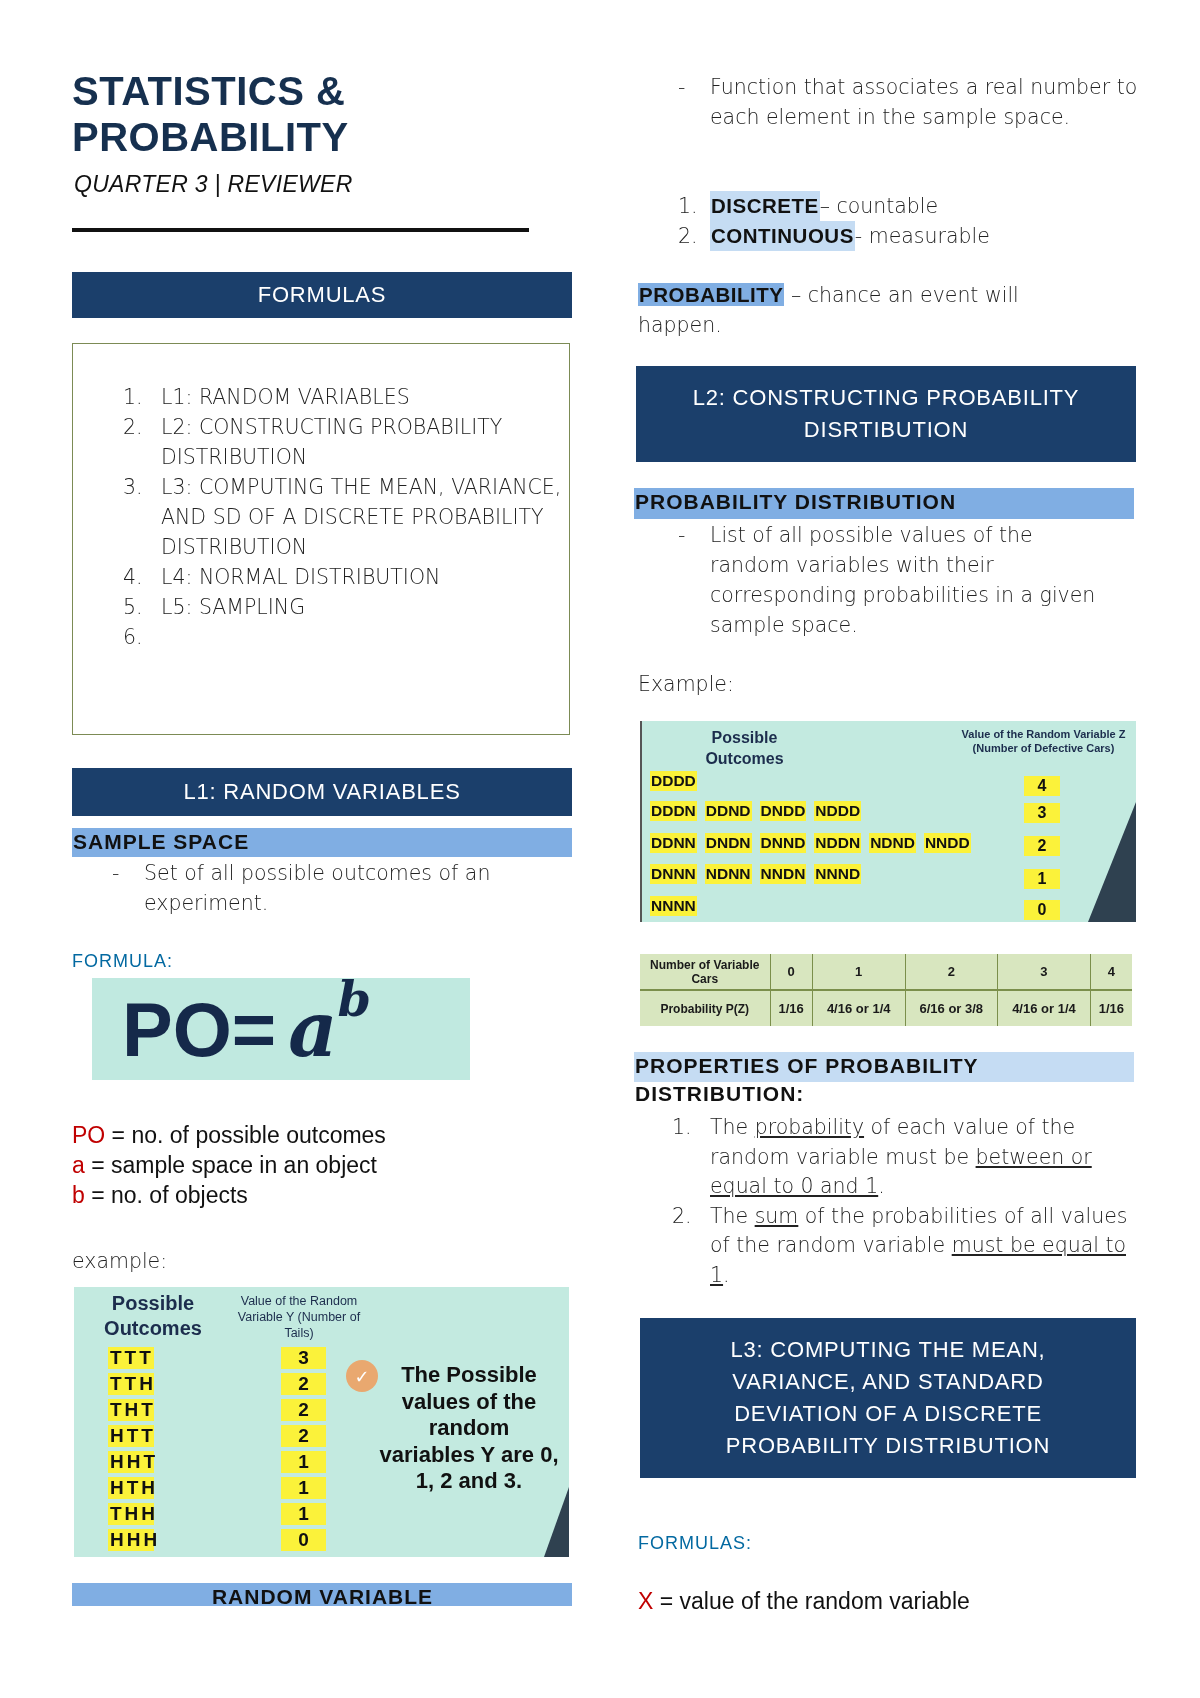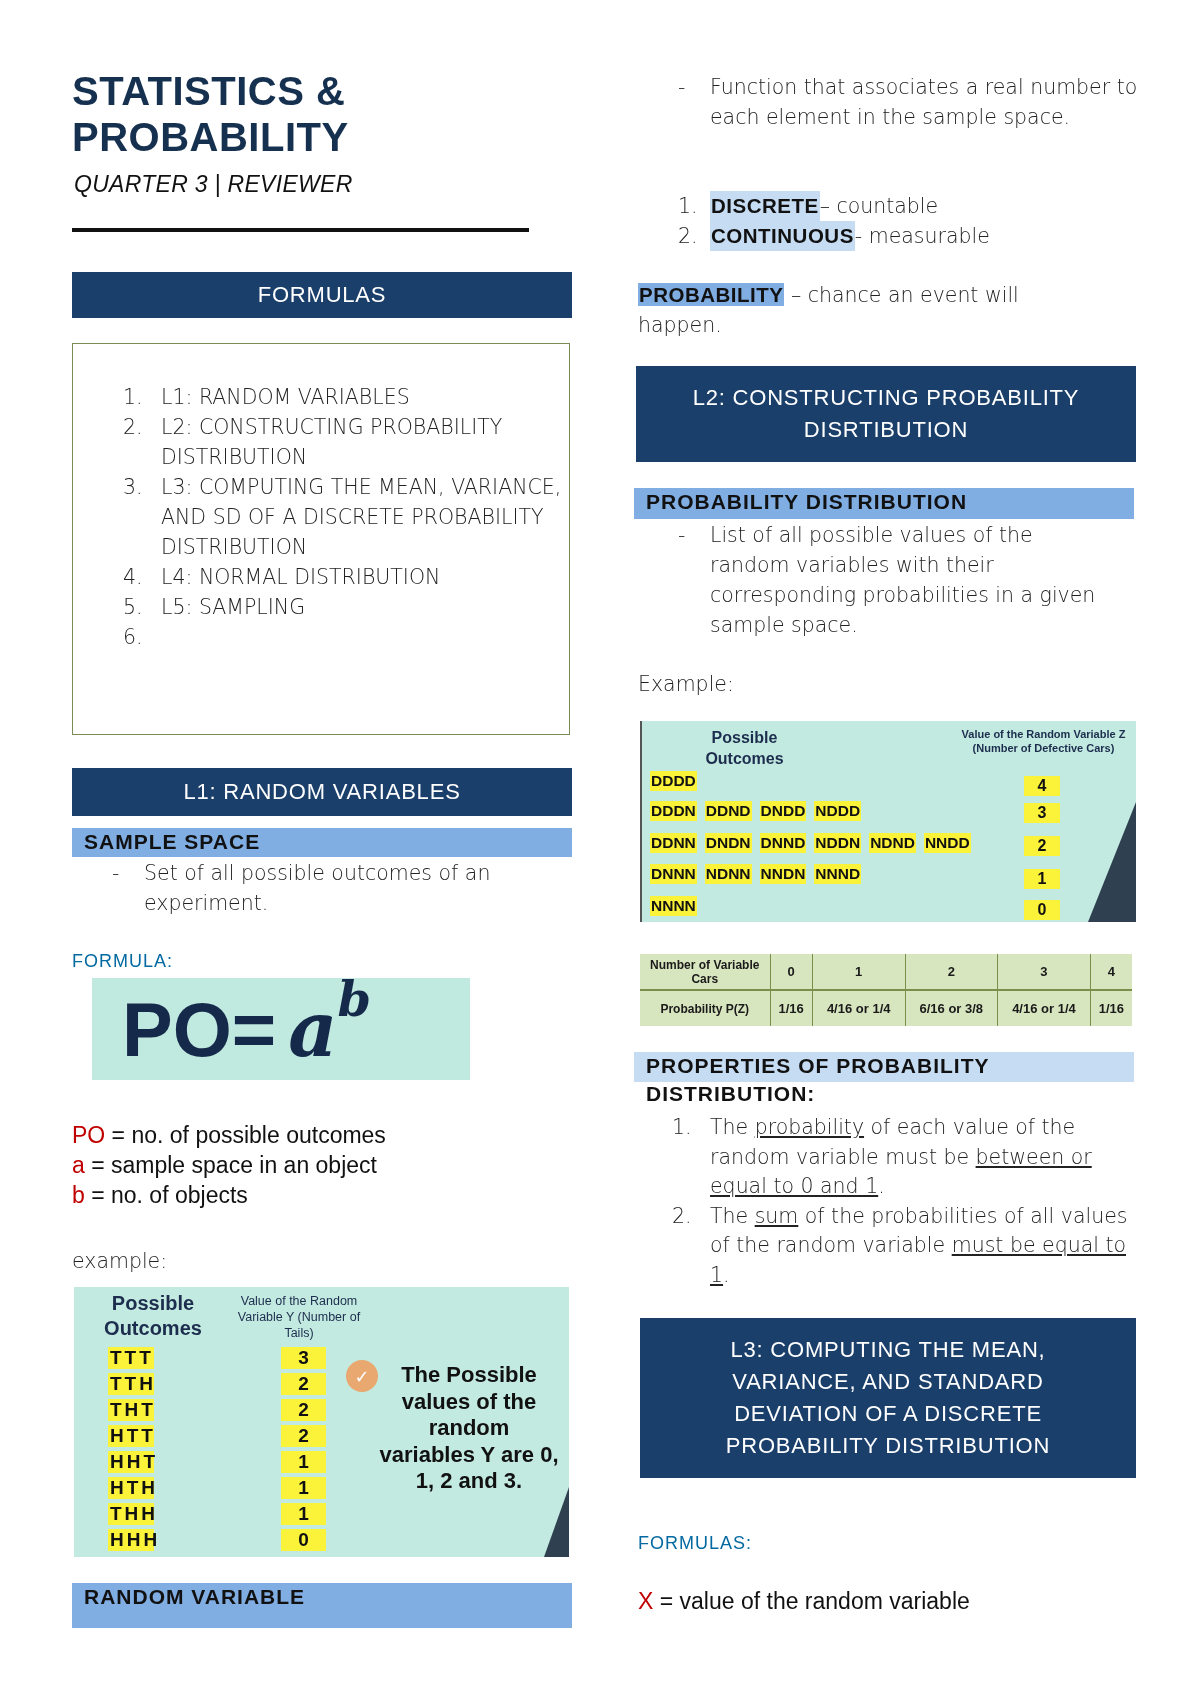--- a/index.html
+++ b/index.html
@@ -8,21 +8,21 @@
 
   
   .title { position: absolute; left: 72px; top: 68px; font-family: "Liberation Sans", sans-serif; font-weight: 900; font-size: 40px; line-height: 46px; color: #16304f; letter-spacing: 0.5px; }
   .subtitle { position: absolute; left: 74px; top: 171px; font-family: "Liberation Sans", sans-serif; font-style: italic; font-size: 23px; color: #111; letter-spacing: 0.3px; }
   .title-rule { position: absolute; left: 72px; top: 228px; width: 457px; height: 4px; background: #111; }
 
   
   .sec-header { position: absolute; background: #1b3f6b; color: #fff; text-align: center; font-family: "Liberation Sans", sans-serif; font-size: 22px; letter-spacing: 0.8px; display: flex; align-items: center; justify-content: center; line-height: 32px; }
 
   
-  .sub-bar { position: absolute; background: #80aee3; font-family: "Liberation Sans", sans-serif; font-weight: bold; font-size: 21px; letter-spacing: 1px; padding-left: 12px; line-height: 28px; color: #111; }
+  .sub-bar { position: absolute; background: #80aee3; font-family: "Liberation Sans", sans-serif; font-weight: bold; font-size: 21px; letter-spacing: 1px; padding-left: 1px; line-height: 28px; color: #111; }
   .sub-bar.pale { background: #c5dcf3; }
 
   .body-text { position: absolute; font-family: "DejaVu Sans", sans-serif; font-size: 20.5px; line-height: 30px; color: #222; font-weight: 300; }
   .dash-item { display: flex; }
   .dash-item .dash { width: 72px; padding-left: 40px; flex-shrink: 0; }
 
   
   .outline-box { position: absolute; left: 72px; top: 343px; width: 498px; height: 392px; border: 1.5px solid #7c8b55; }
   .outline-list { position: absolute; left: 50px; top: 38px; width: 440px; list-style: none; font-family: "DejaVu Sans", sans-serif; font-size: 20.5px; line-height: 30px; color: #222; font-weight: 300; }
   .outline-list li { display: flex; }
@@ -176,21 +176,21 @@
     <div class="coin-row" style="top:182px;">
         <span class="hl coin-outcome">HHH</span>
         <span class="hl coin-value">0</span>
       </div>
   </div>
   <div class="check-icon">✓</div>
   <div class="coin-note">The Possible values of the random variables Y are 0, 1, 2 and 3.</div>
   <div class="corner-tri" style="border-width:0 0 70px 25px; border-color:transparent transparent #2f4150 transparent;"></div>
 </div>
 
-<div class="sub-bar" style="left:72px; top:1583px; width:500px; height:45px;">RANDOM VARIABLE</div>
+<div class="sub-bar" style="left:72px; top:1583px; width:500px; height:23px;text-align:center;">RANDOM VARIABLE</div>
 
 <div class="body-text" style="left:638px; top:72px; width:505px;">
   <div class="dash-item">
       <span class="dash">-</span>
       <span>Function that associates a real number to each element in the sample space.</span>
     </div>
 </div>
 
 <div class="body-text" style="left:678px; top:191px; width:460px;">
   <div style="display:flex;">

